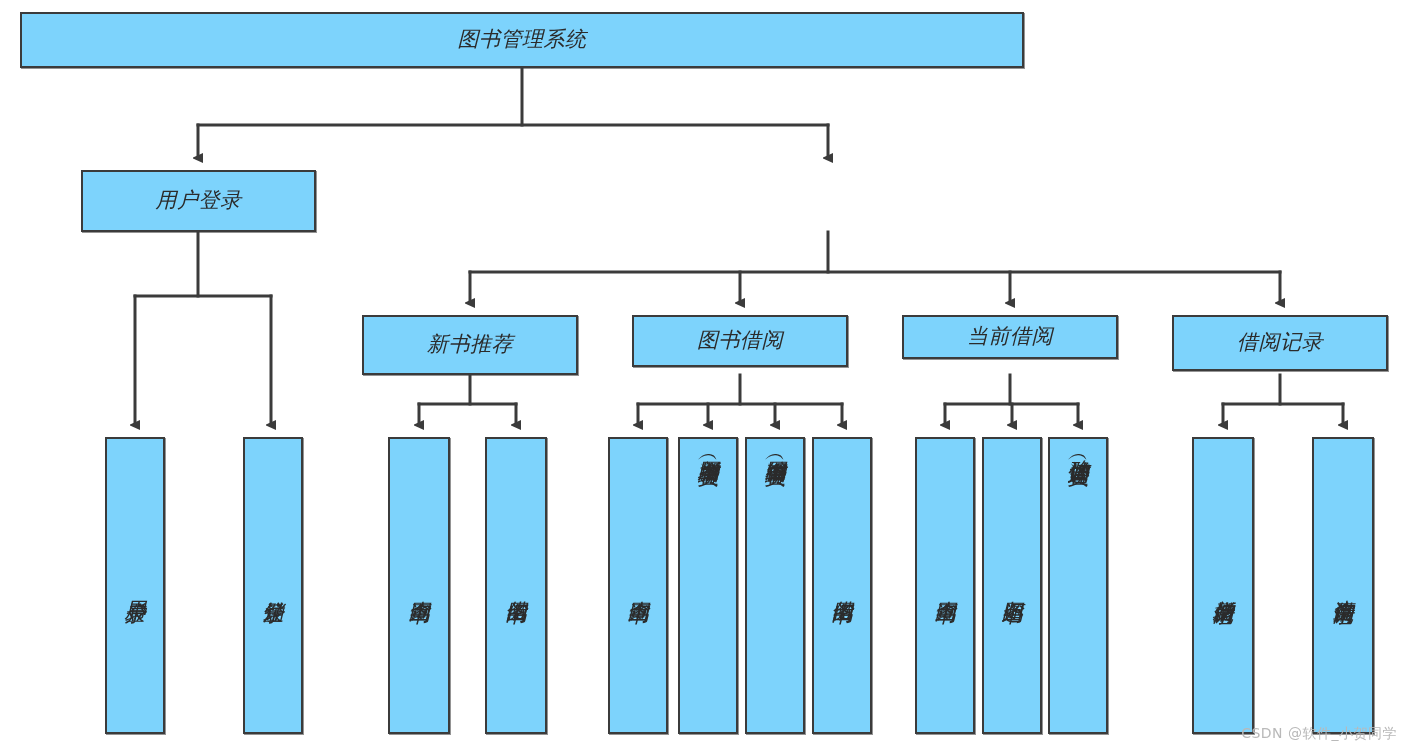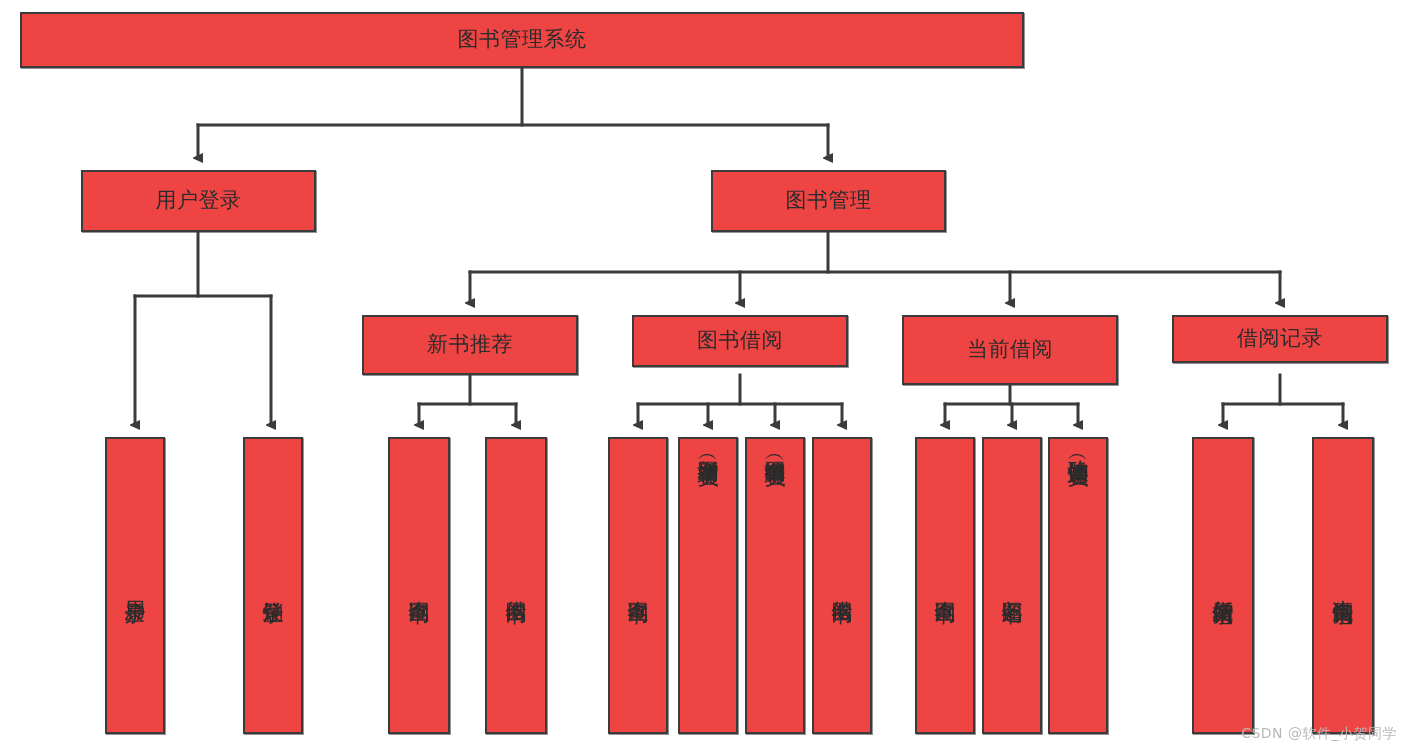--- a/index.html
+++ b/index.html
@@ -22,26 +22,27 @@
     left: 0;
     top: 0;
     width: 1405px;
     height: 747px;
     pointer-events: none;
   }
   .node {
     position: absolute;
     box-sizing: border-box;
     border: 2px solid #3b3b3b;
-    background: #ef4444;
+    background: #7dd3fc;
     color: #2b2b2b;
     display: flex;
     align-items: center;
     justify-content: center;
     box-shadow: 1px 1px 0 rgba(60,60,60,0.55);
+    font-style: italic;
   }
   .node .label {
     font-size: 21px;
     line-height: 1.12;
     letter-spacing: 0.5px;
     white-space: nowrap;
     text-align: center;
   }
   
   .node.horiz .label {
@@ -133,34 +134,31 @@
     </g>
   </svg>
 
   <div class="node horiz" style="left:20px; top:12px; width:1004px; height:56px;">
     <span class="label">图书管理系统</span>
   </div>
 
   <div class="node horiz" style="left:81px; top:170px; width:235px; height:62px;">
     <span class="label">用户登录</span>
   </div>
-  <div class="node horiz" style="left:711px; top:170px; width:235px; height:62px;">
-    <span class="label">图书管理</span>
-  </div>
 
   <div class="node horiz" style="left:362px; top:315px; width:216px; height:60px;">
     <span class="label">新书推荐</span>
   </div>
   <div class="node horiz" style="left:632px; top:315px; width:216px; height:52px;">
     <span class="label">图书借阅</span>
   </div>
-  <div class="node horiz" style="left:902px; top:315px; width:216px; height:70px;">
+  <div class="node horiz" style="left:902px; top:315px; width:216px; height:44px;">
     <span class="label">当前借阅</span>
   </div>
-  <div class="node horiz" style="left:1172px; top:315px; width:216px; height:48px;">
+  <div class="node horiz" style="left:1172px; top:315px; width:216px; height:56px;">
     <span class="label">借阅记录</span>
   </div>
 
   <div class="node vert mid" style="left:105px; top:437px; width:60px; height:297px;">
     <span class="label">用户登录</span>
   </div>
   <div class="node vert mid" style="left:243px; top:437px; width:60px; height:297px;">
     <span class="label">注销登录</span>
   </div>
 

